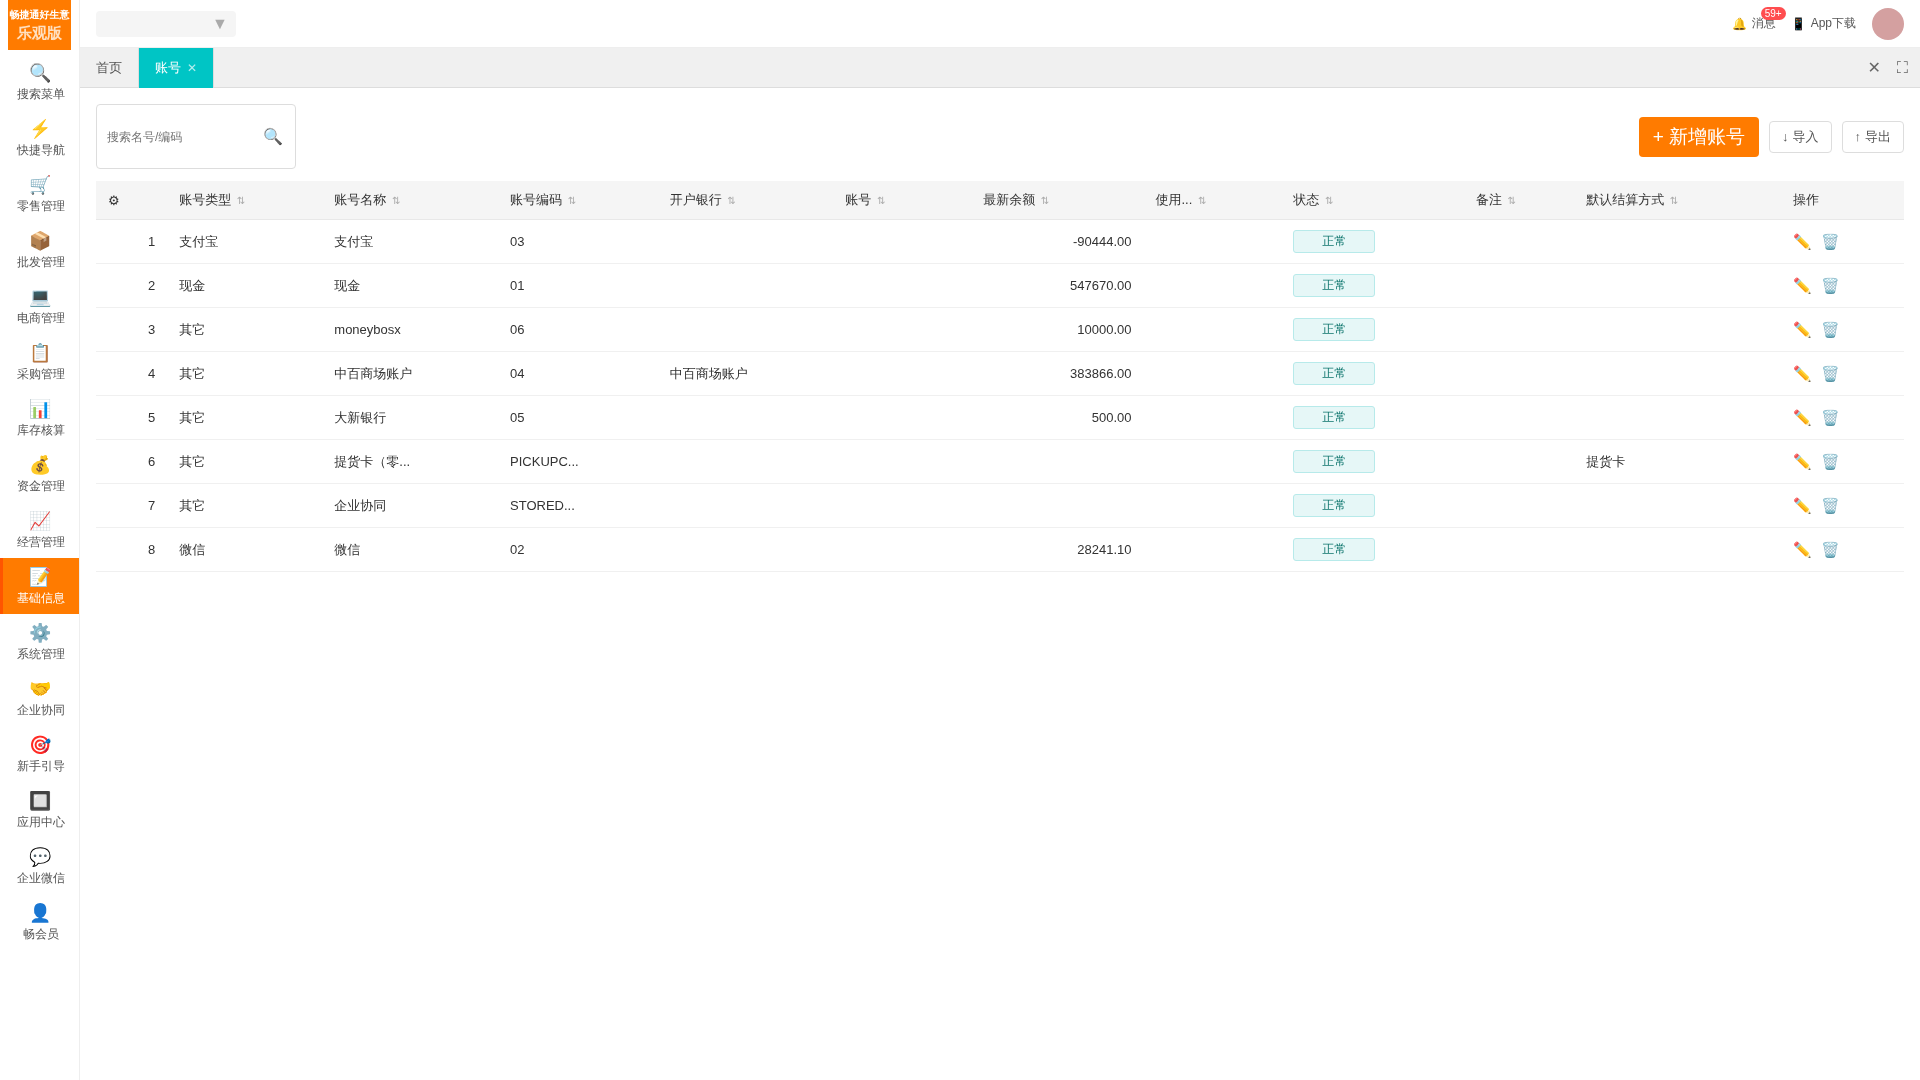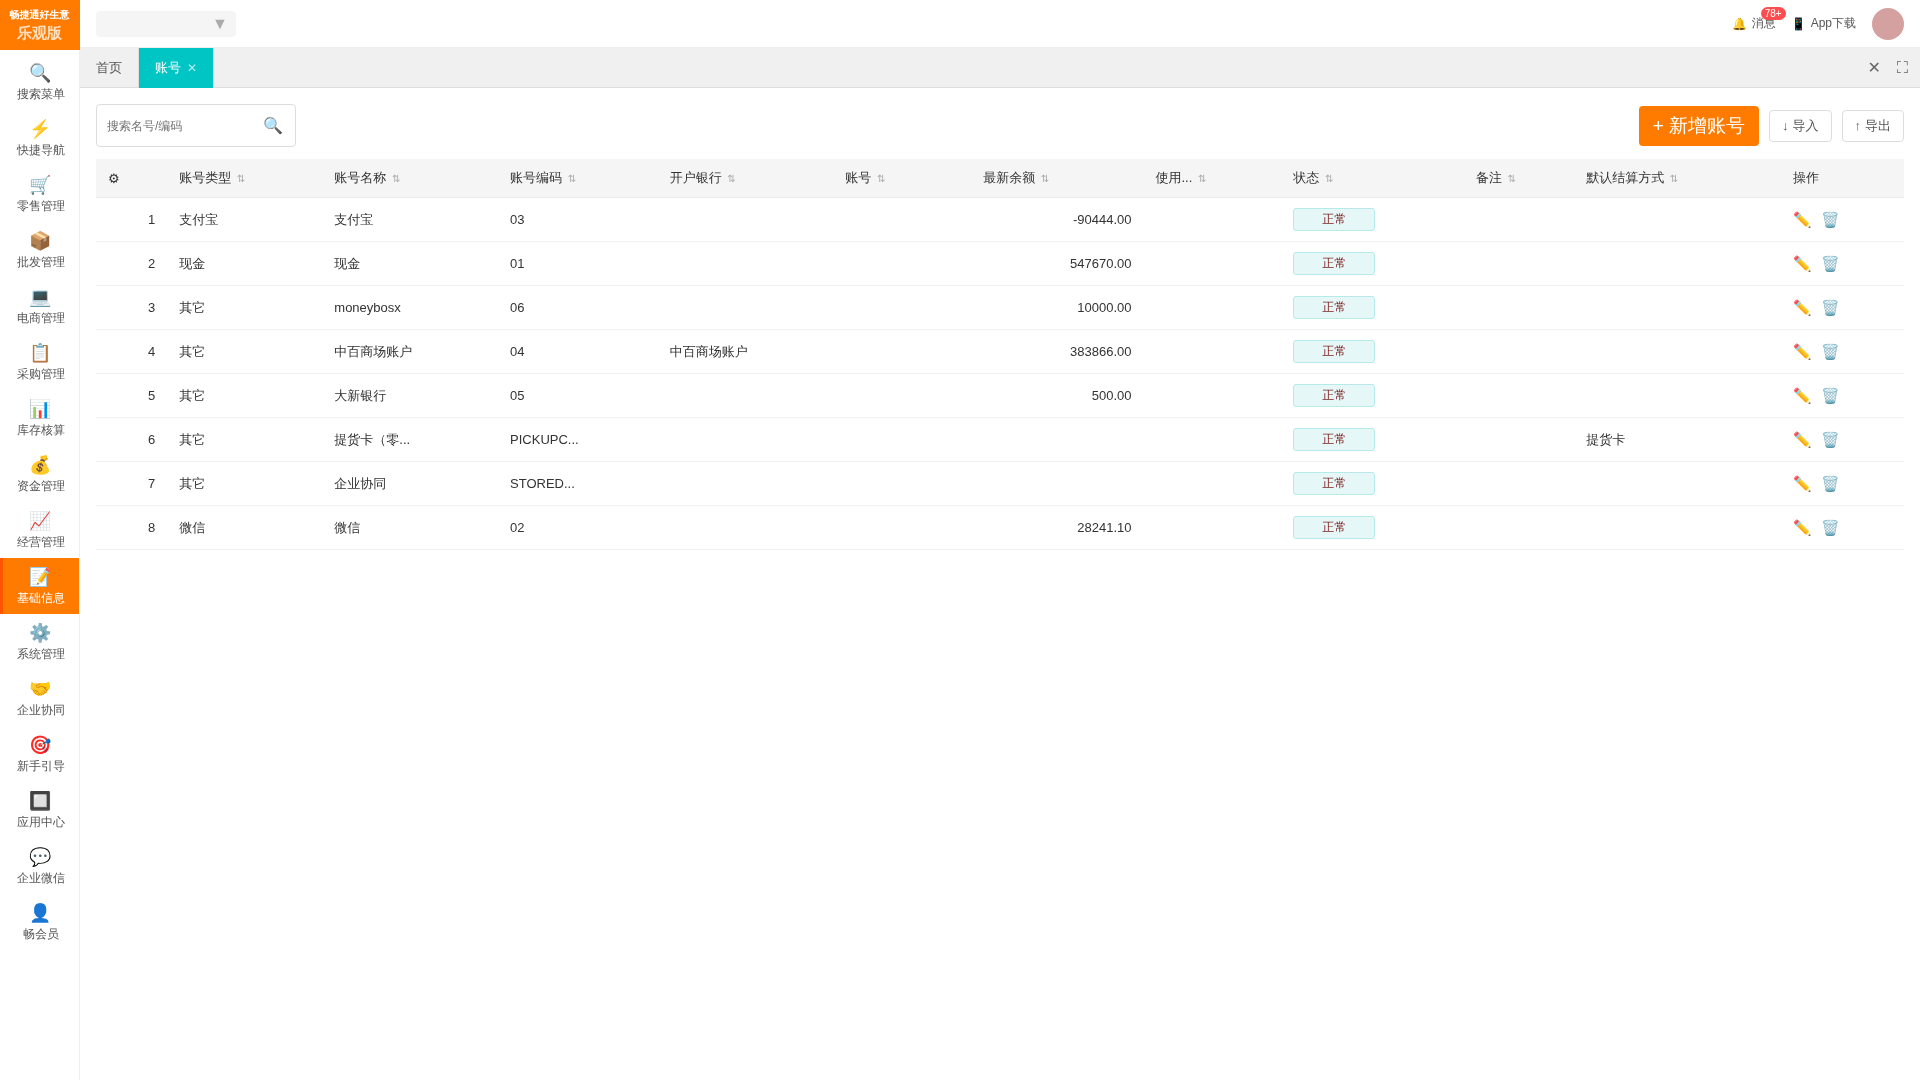--- a/index.html
+++ b/index.html
@@ -10,21 +10,21 @@
       width: 80px;
       background: #fff;
       display: flex;
       flex-direction: column;
       align-items: center;
       border-right: 1px solid #eee;
       flex-shrink: 0;
       height: 1080px;
     }
     .sidebar-logo {
-      width: 80px;
+      width: 63px;
       height: 50px;
       background: #ff7b00;
       display: flex;
       align-items: center;
       justify-content: center;
       color: #fff;
       font-size: 12px;
       font-weight: bold;
       flex-direction: column;
     }
@@ -193,21 +193,21 @@
       display: flex;
       align-items: center;
       justify-content: space-between;
       margin-bottom: 12px;
     }
     .search-box {
       display: flex;
       align-items: center;
       border: 1px solid #ddd;
       border-radius: 4px;
-      padding: 11px 10px;
+      padding: 22px 10px;
       gap: 6px;
       width: 200px;
     }
     .search-box input {
       border: none;
       outline: none;
       font-size: 12px;
       color: #999;
       width: 150px;
     }
@@ -266,21 +266,21 @@
       border-bottom: 1px solid #f0f0f0;
       color: #333;
       white-space: nowrap;
     }
     .status-badge {
       display: inline-block;
       padding: 2px 28px;
       border-radius: 3px;
       font-size: 12px;
       background: #e6f7f7;
-      color: #7f1d1d;
+      color: #0f766e;
       border: 1px solid #b7eaea;
     }
     .action-icons {
       display: flex;
       gap: 10px;
       align-items: center;
     }
     .action-icon {
       cursor: pointer;
       color: #aaa;
@@ -427,21 +427,21 @@
     <div class="top-header-left">
       <div class="top-search">
         <input type="text" placeholder="" style="">
         <span style="color:#aaa;">▼</span>
       </div>
     </div>
     <div class="top-header-right">
       <div class="notif-btn">
         <span>🔔</span>
         <span>消息</span>
-        <span class="notif-badge">78+</span>
+        <span class="notif-badge">59+</span>
       </div>
       <div class="app-download">
         <span>📱</span>
         <span>App下载</span>
       </div>
       <div class="user-avatar"></div>
     </div>
   </div>
 
   <div class="tab-bar">

